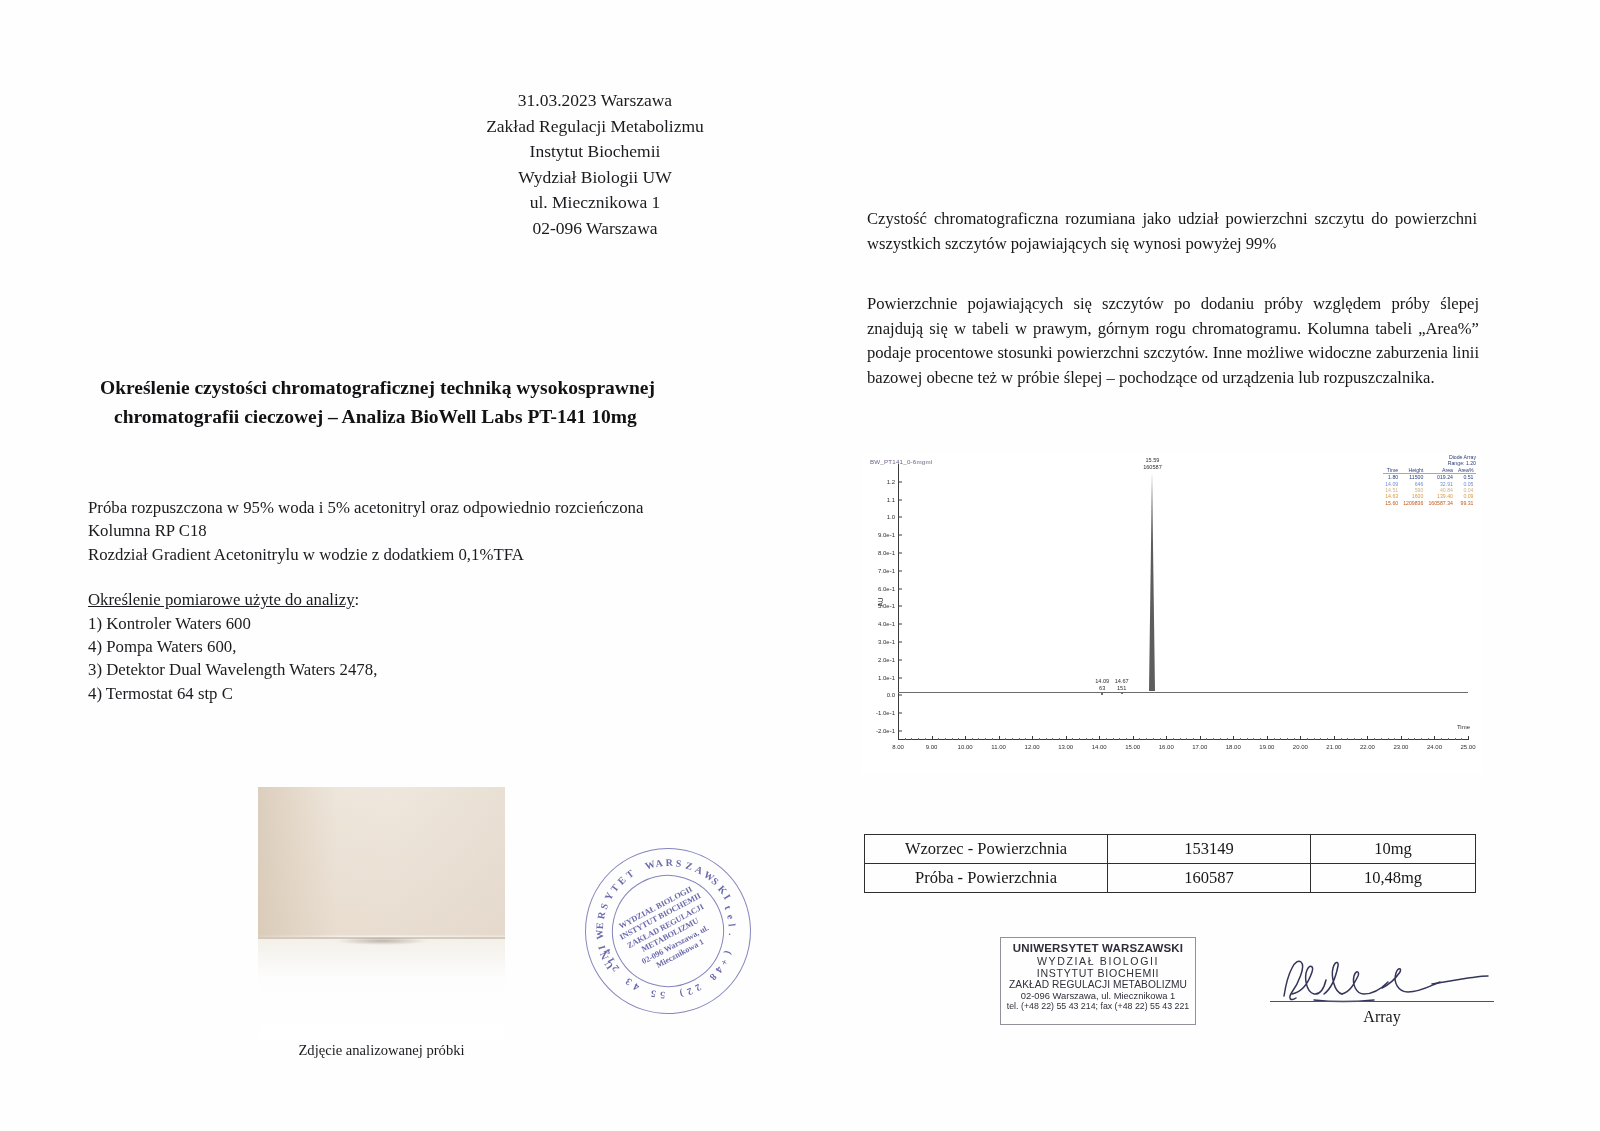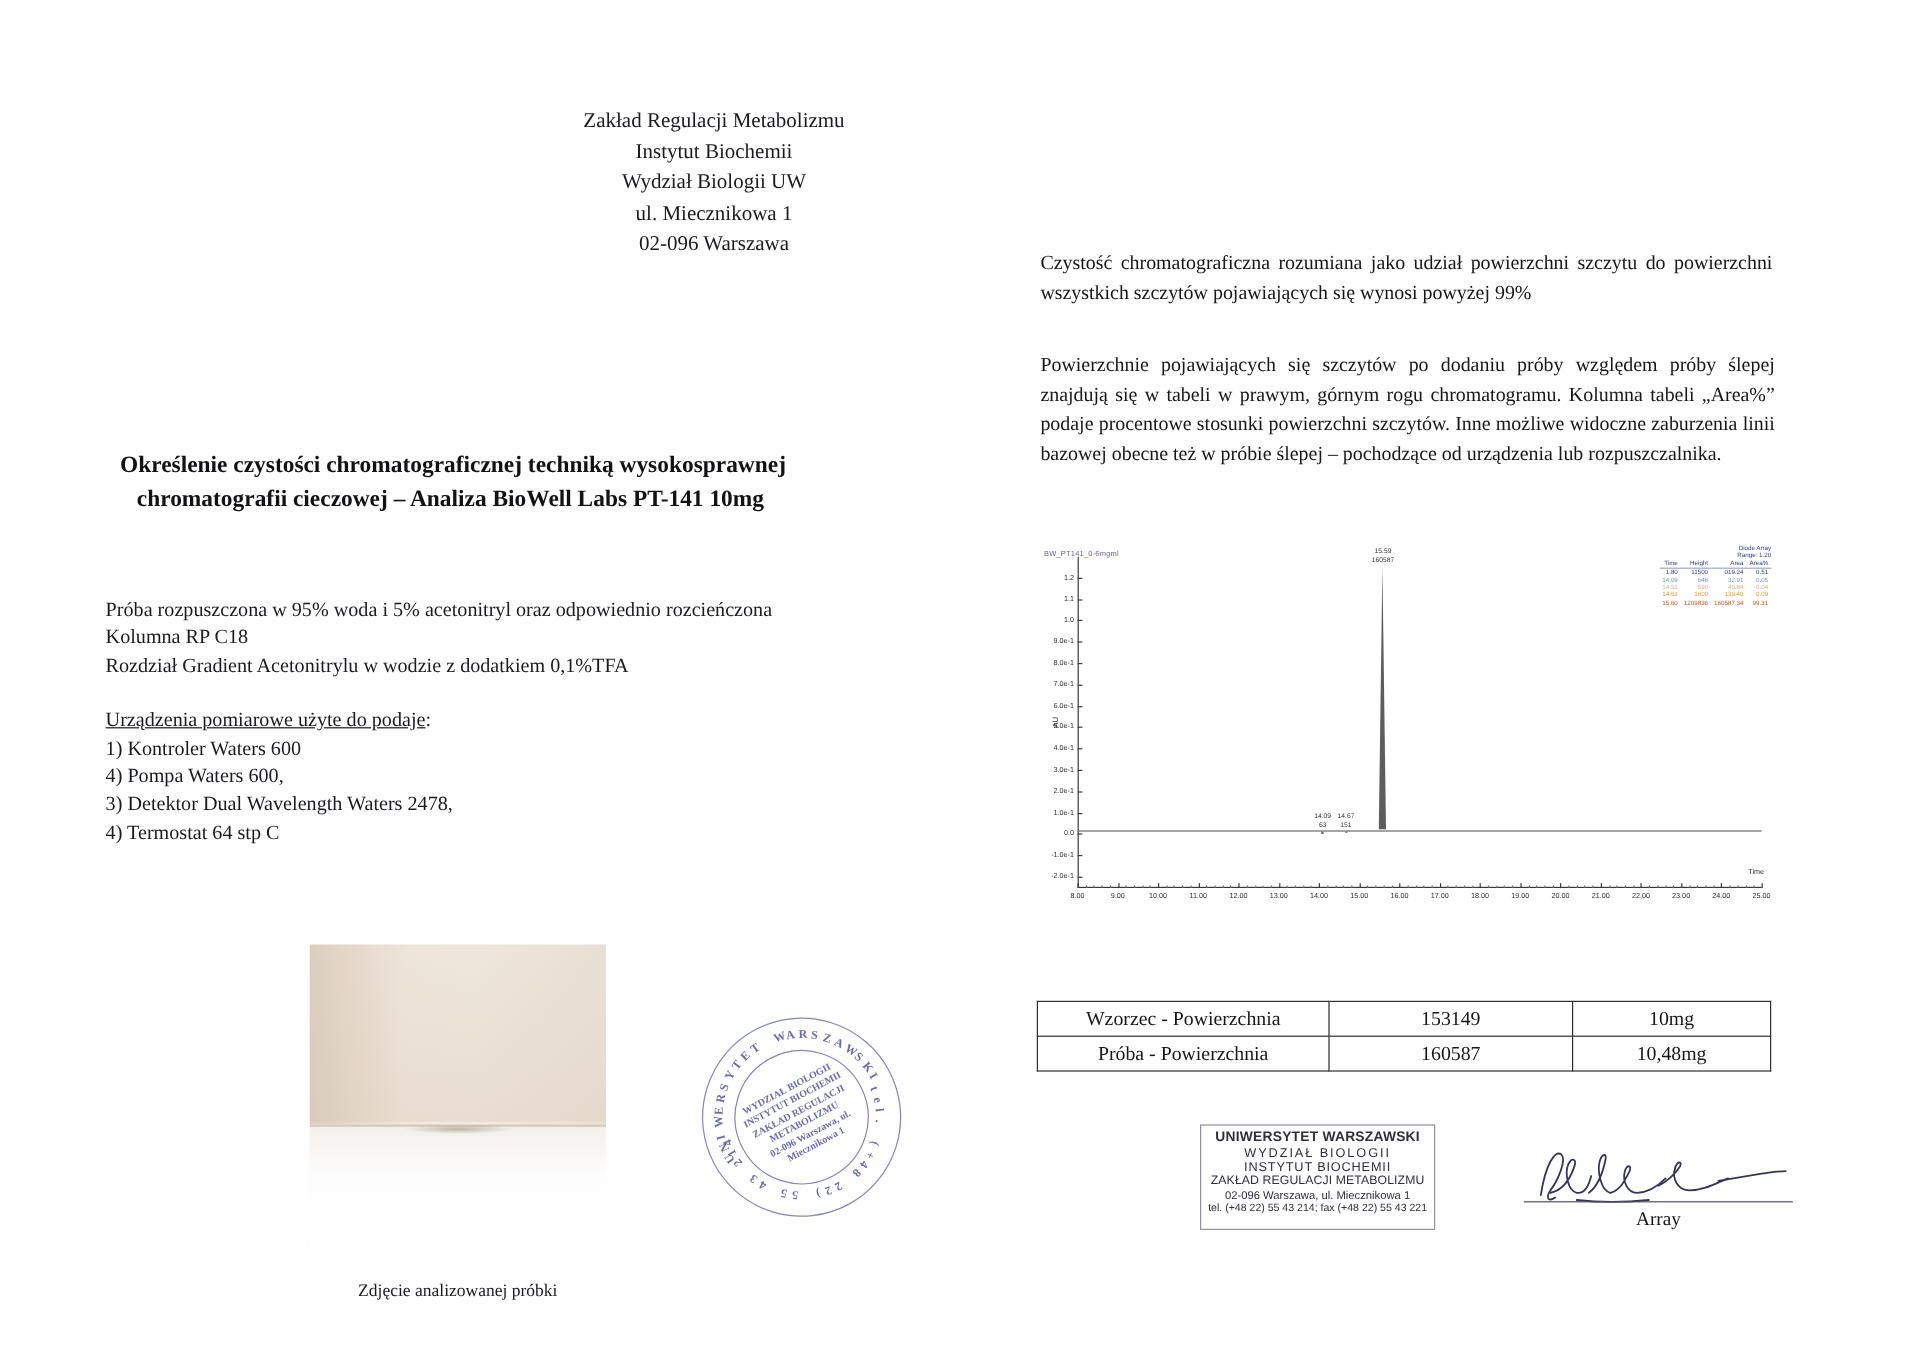--- a/index.html
+++ b/index.html
@@ -365,21 +365,21 @@
     position: absolute;
     left: 50%;
     transform: translateX(-50%);
     top: 150px;
     width: 92px;
     height: 8px;
     background: radial-gradient(ellipse at center, rgba(120,110,96,.45), rgba(120,110,96,0) 70%);
   }
   #photo-caption {
     left: 258px;
-    top: 1068px;
+    top: 1042px;
     width: 247px;
     text-align: center;
     font-size: 14.6px;
     font-family: "Liberation Serif", serif;
     color: #1b1b1f;
   }
 
   
   #round-stamp {
     left: 585px;
@@ -468,39 +468,40 @@
     color: #17171a;
   }
   #sig-svg { position: absolute; left: 0; top: 0; }
 </style>
 </head>
 <body>
 
 <div class="page">
 
   <div class="abs" id="letterhead">
+    <div>31.03.2023 Warszawa</div>
     <div>Zakład Regulacji Metabolizmu</div>
     <div>Instytut Biochemii</div>
     <div>Wydział Biologii UW</div>
     <div>ul. Miecznikowa 1</div>
     <div>02-096 Warszawa</div>
   </div>
 
   <div class="abs" id="doc-title">
     <div class="l1">Określenie czystości chromatograficznej techniką wysokosprawnej</div>
     <div class="l2">chromatografii cieczowej –  Analiza BioWell Labs PT-141 10mg</div>
   </div>
 
   <div class="abs" id="left-body">
     <p class="para">Próba rozpuszczona w 95% woda i 5% acetonitryl oraz odpowiednio rozcieńczona</p>
     <p class="para">Kolumna RP C18</p>
     <p class="para">Rozdział Gradient Acetonitrylu w wodzie z dodatkiem 0,1%TFA</p>
     <div class="gap"></div>
     <div class="gap"></div>
-    <div id="devices-heading"><span class="u">Urządzenia pomiarowe użyte do podaje</span><span>:</span></div>
+    <div id="devices-heading"><span class="u">Określenie pomiarowe użyte do analizy</span><span>:</span></div>
     <ul id="devices-list">
       <li>1) Kontroler Waters 600</li>
       <li>4) Pompa Waters 600,</li>
       <li>3) Detektor Dual Wavelength Waters 2478,</li>
       <li>4) Termostat 64 stp C</li>
     </ul>
   </div>
 
   <div class="abs" id="analysis-p2">Czystość chromatograficzna rozumiana jako udział powierzchni szczytu do powierzchni wszystkich szczytów pojawiających się wynosi powyżej 99%</div>
   <div class="abs" id="analysis-p3">Powierzchnie pojawiających się szczytów po dodaniu próby względem próby ślepej znajdują się w tabeli w prawym, górnym rogu chromatogramu. Kolumna tabeli „Area%” podaje procentowe stosunki powierzchni szczytów. Inne możliwe widoczne zaburzenia linii bazowej obecne też w próbie ślepej – pochodzące od urządzenia lub rozpuszczalnika.</div>

